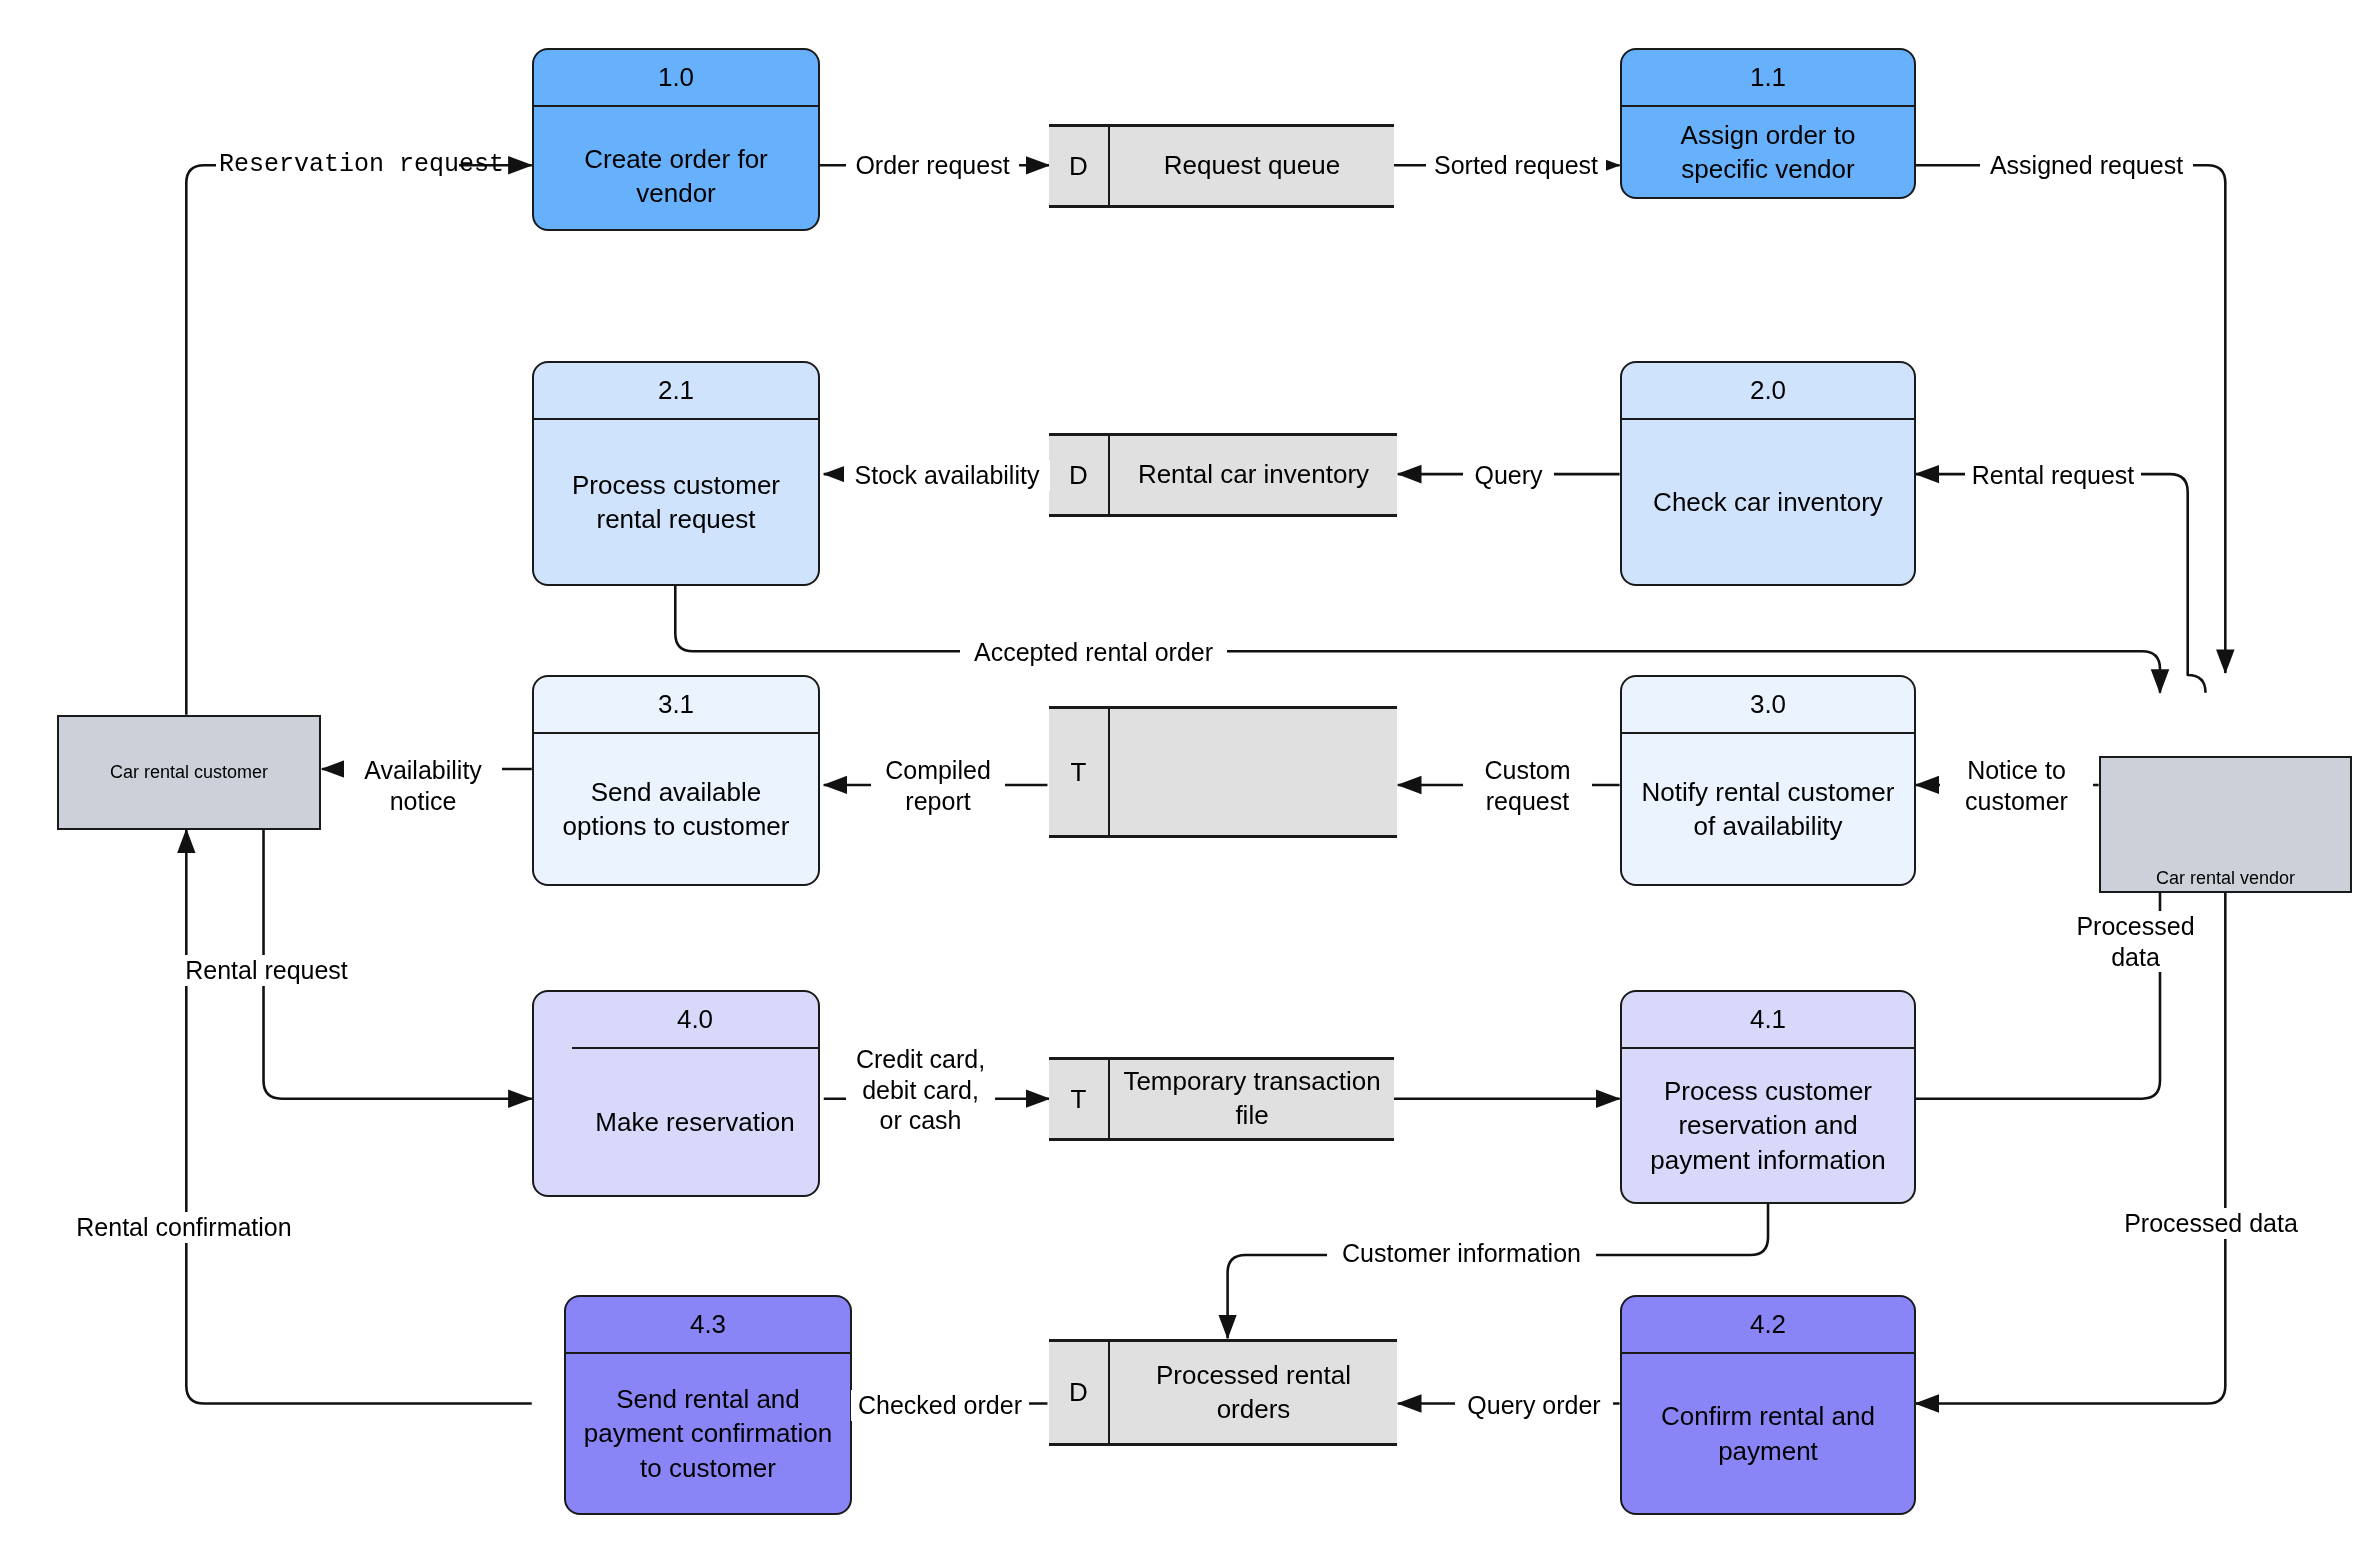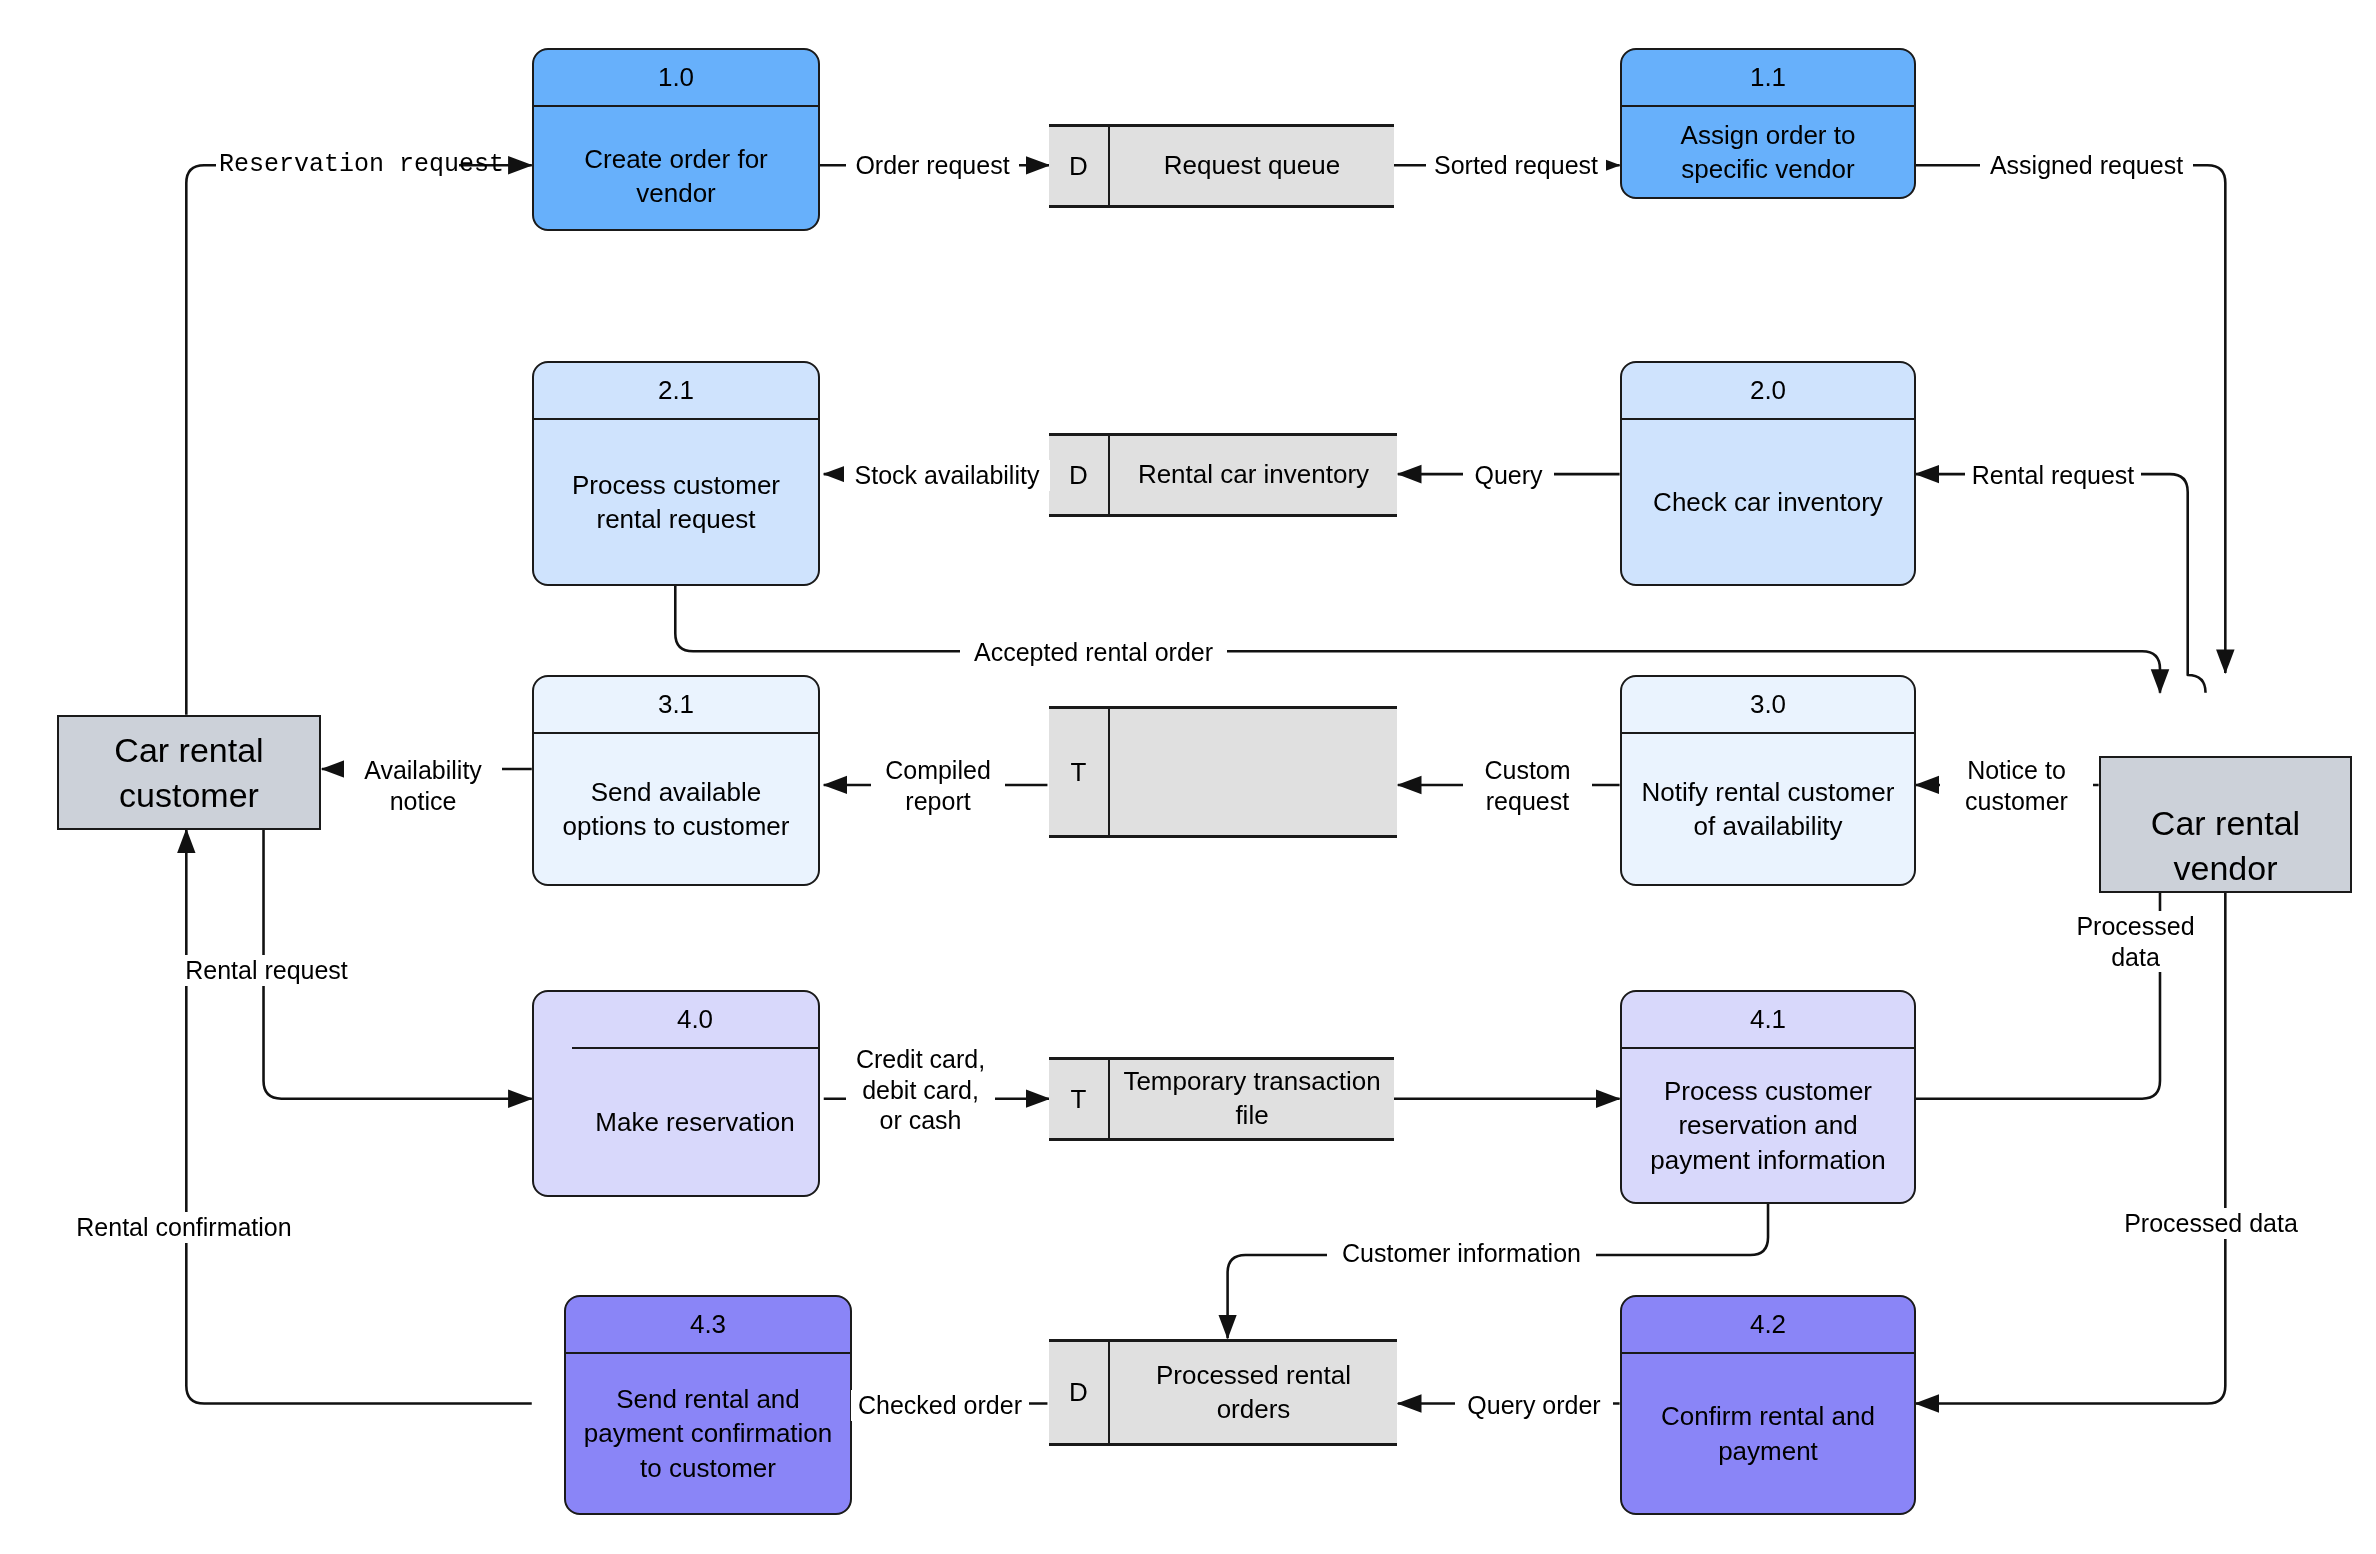--- a/index.html
+++ b/index.html
@@ -87,21 +87,21 @@
   }
   .entity {
     position: absolute;
     border: 2px solid #1a1a1a;
     background: #ccd1d9;
     box-sizing: border-box;
     display: flex;
     align-items: center;
     justify-content: center;
     text-align: center;
-    font-size: 34px;
+    font-size: 18px;
     line-height: 1.32;
     color: #000;
   }
   .flabel {
     position: absolute;
     font-size: 25px;
     line-height: 1.22;
     color: #000;
     background: #ffffff;
     white-space: pre;

